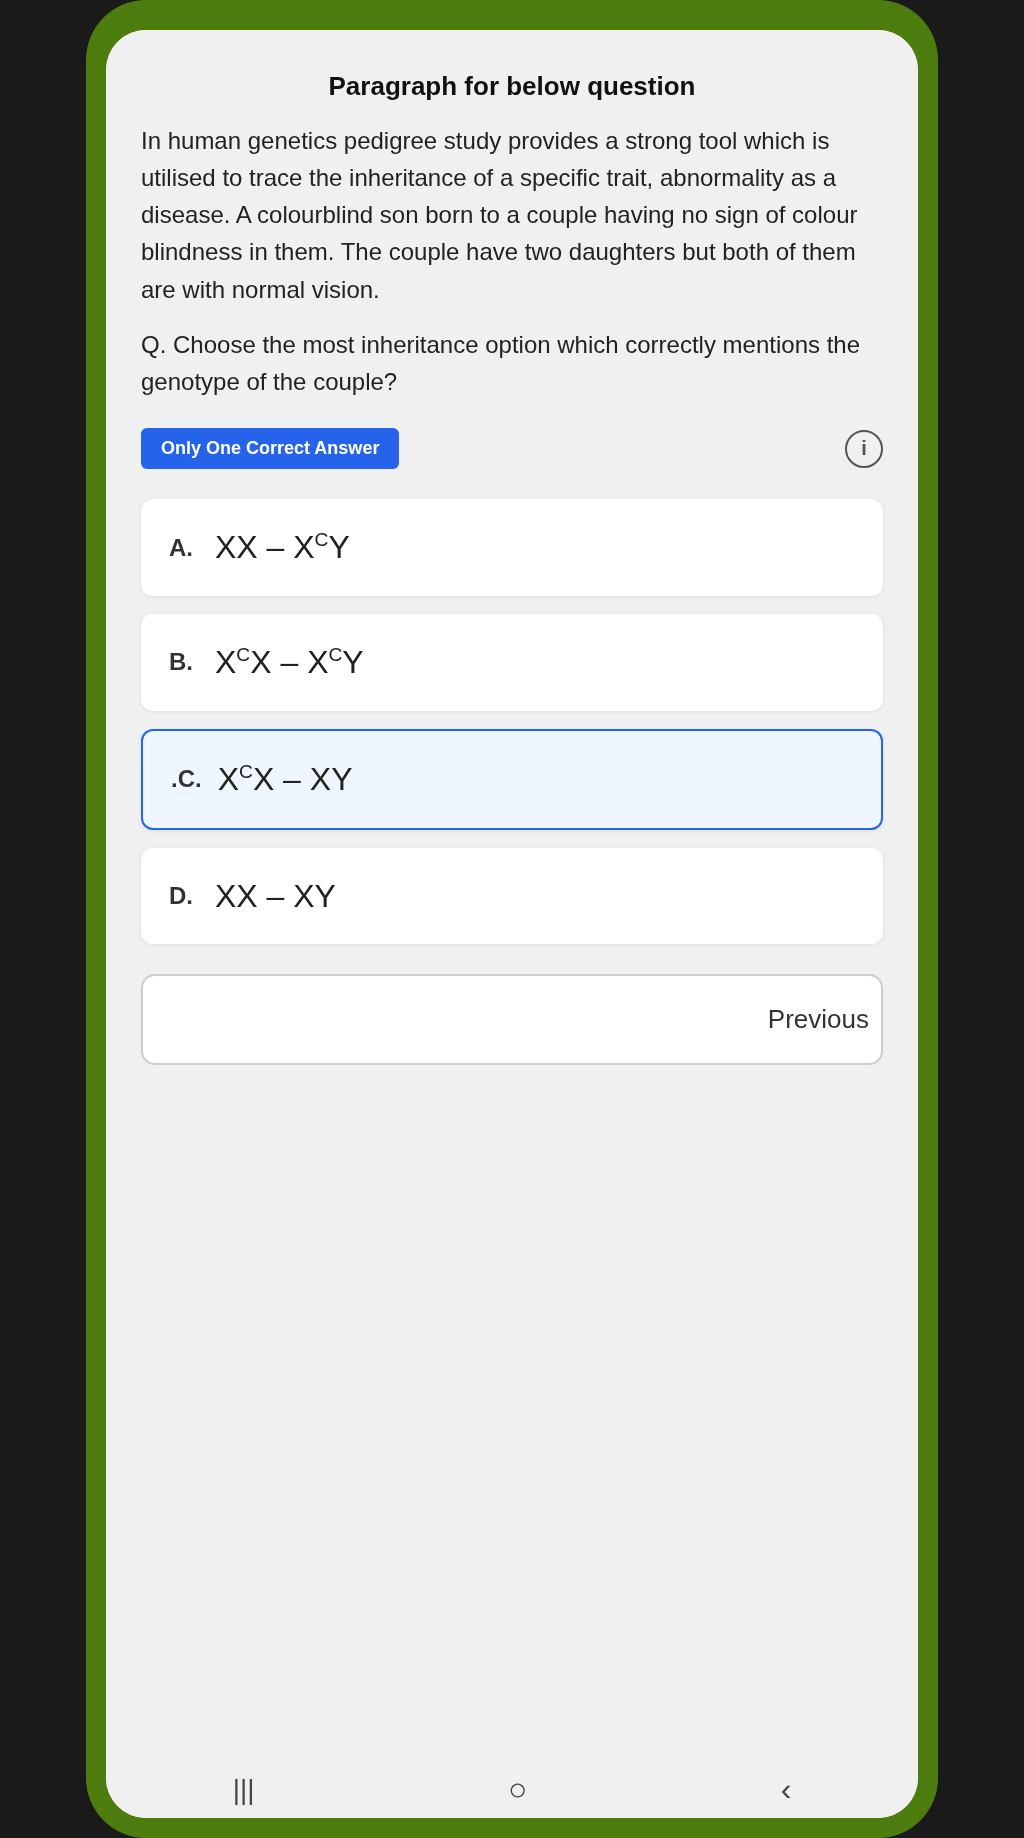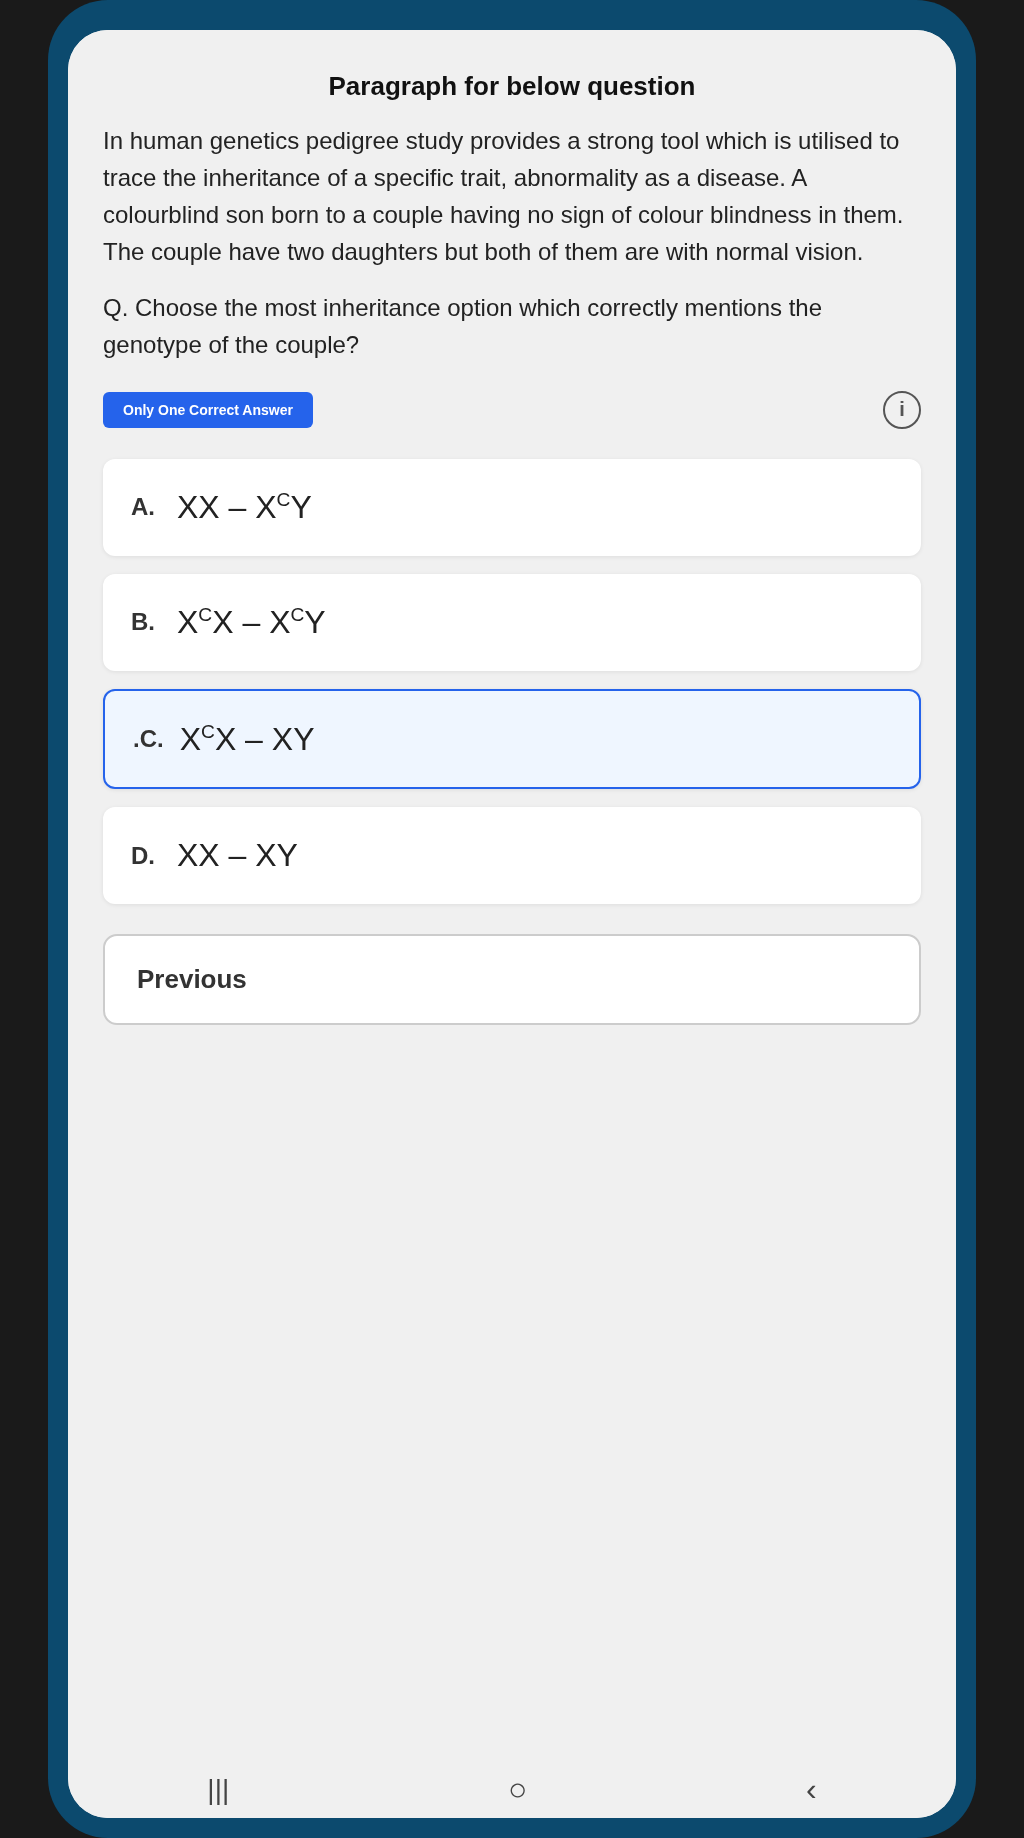--- a/index.html
+++ b/index.html
@@ -11,23 +11,23 @@
     body {
       background-color: #1a1a1a;
       display: flex;
       justify-content: center;
       align-items: center;
       min-height: 100vh;
       font-family: 'Segoe UI', Arial, sans-serif;
     }
 
     .phone-frame {
-      width: 928px;
+      width: 852px;
       height: 1838px;
-      background-color: #0c4a6e;
+      background-color: #4d7c0f;
       border-radius: 60px;
       position: relative;
       display: flex;
       flex-direction: column;
       overflow: hidden;
     }
 
     .screen {
       flex: 1;
       background-color: #f0f0f0;
@@ -71,21 +71,21 @@
     .answer-type-row {
       display: flex;
       align-items: center;
       justify-content: space-between;
       margin-bottom: 30px;
     }
 
     .answer-badge {
       background-color: #2563eb;
       color: #fff;
-      font-size: 14px;
+      font-size: 18px;
       font-weight: 600;
       padding: 10px 20px;
       border-radius: 6px;
     }
 
     .info-icon {
       width: 38px;
       height: 38px;
       border-radius: 50%;
       border: 2.5px solid #555;
@@ -139,29 +139,29 @@
     }
 
     .nav-buttons {
       display: flex;
       gap: 20px;
       padding: 0 0 30px 0;
     }
 
     .nav-btn {
       flex: 1;
-      padding: 28px 32px;
+      padding: 28px 12px;
       border: 2px solid #ccc;
       background-color: #fff;
       border-radius: 14px;
       font-size: 26px;
-      font-weight: 700;
+      font-weight: 400;
       color: #333;
       cursor: pointer;
-      text-align: left;
+      text-align: right;
     }
 
     .bottom-nav {
       background-color: #f0f0f0;
       padding: 16px 0 10px 0;
       display: flex;
       justify-content: space-around;
       align-items: center;
     }
 

